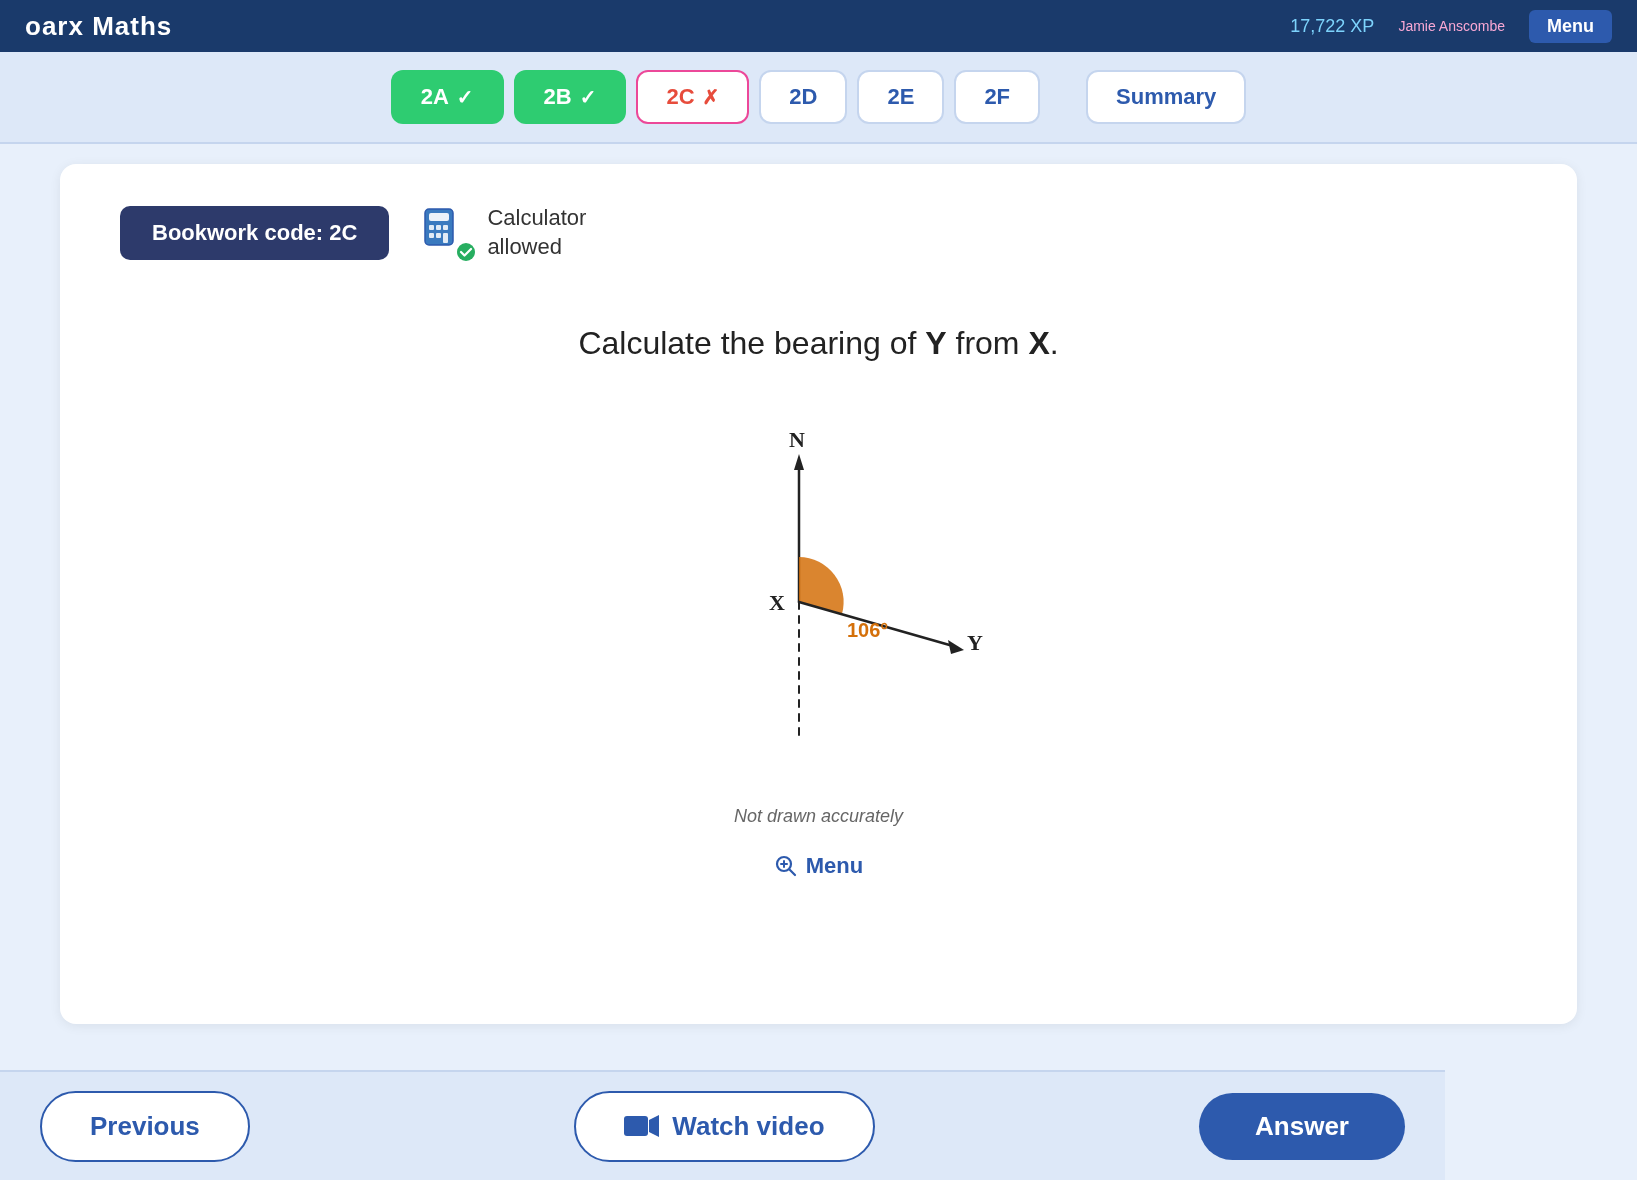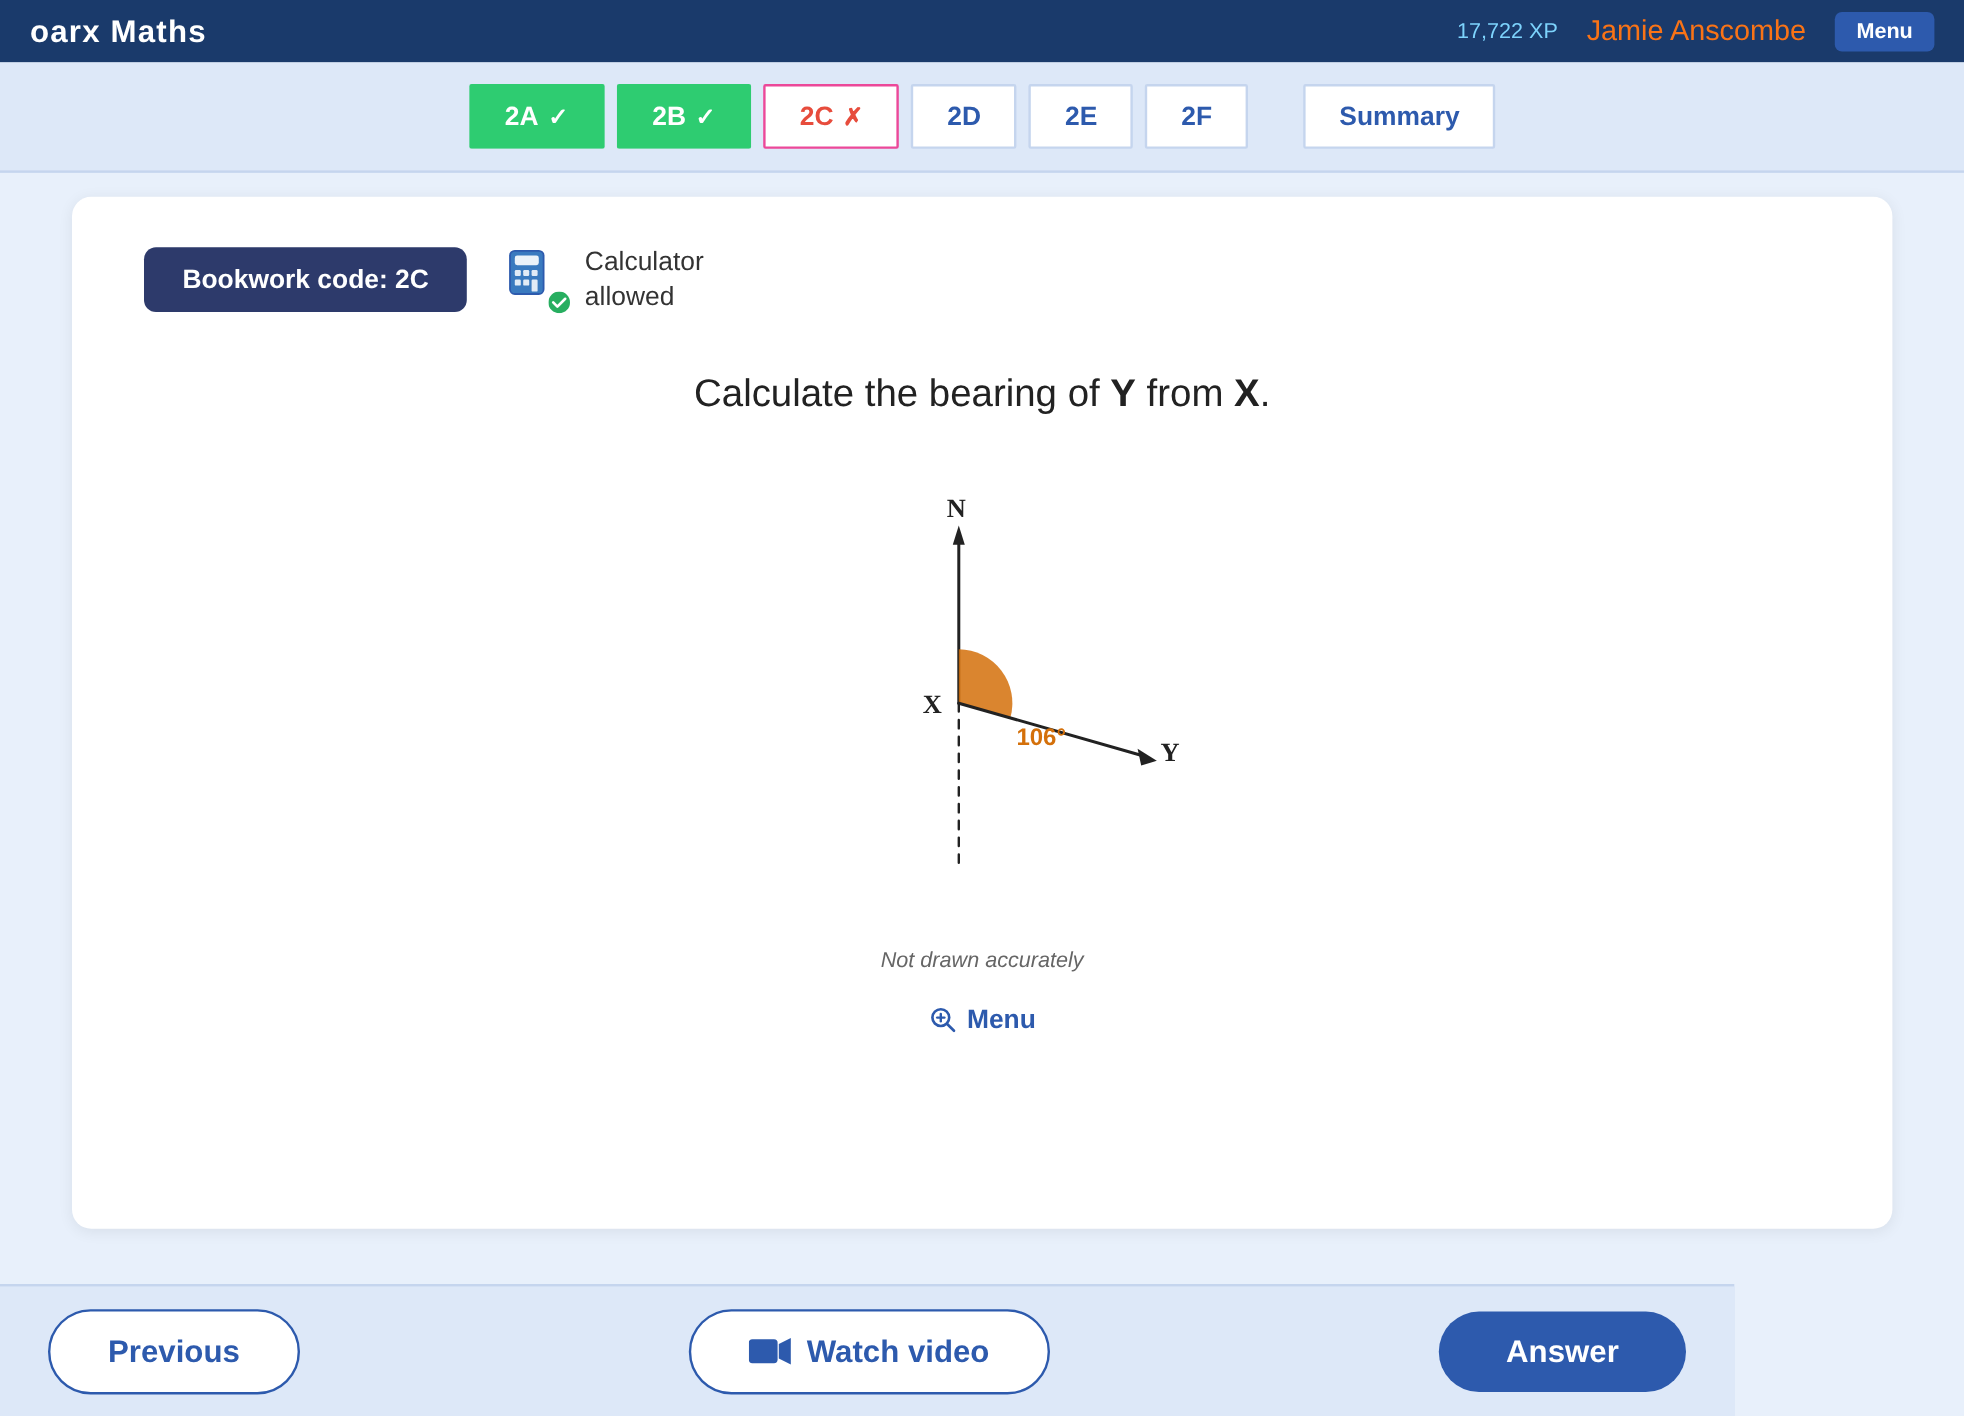--- a/index.html
+++ b/index.html
@@ -29,22 +29,22 @@
     .header-right {
       display: flex;
       align-items: center;
       gap: 24px;
     }
     .header-xp {
       color: #7dd3fc;
       font-size: 18px;
     }
     .header-user {
-      color: #f97316;
-      font-size: 24px;
+      color: #f9a8d4;
+      font-size: 14px;
     }
     .header-menu {
       color: white;
       font-size: 18px;
       font-weight: bold;
       background: #2d5aad;
       padding: 6px 18px;
       border-radius: 6px;
       cursor: pointer;
     }
@@ -57,21 +57,21 @@
       justify-content: center;
       gap: 10px;
       padding: 18px 0 18px 0;
       border-bottom: 2px solid #c5d5ee;
     }
     .tab {
       display: flex;
       align-items: center;
       gap: 8px;
       padding: 12px 28px;
-      border-radius: 2px;
+      border-radius: 12px;
       font-size: 22px;
       font-weight: 700;
       cursor: pointer;
       border: 2px solid transparent;
     }
     .tab-green {
       background: #2ecc71;
       color: white;
     }
     .tab-active-red {
@@ -102,21 +102,21 @@
       padding: 40px 60px 40px 60px;
       min-height: 860px;
       box-shadow: 0 2px 12px rgba(0,0,0,0.07);
     }
 
     
     .info-bar {
       display: flex;
       align-items: center;
       gap: 32px;
-      margin-bottom: 48px;
+      margin-bottom: 64px;
     }
     .bookwork-badge {
       background: #2d3a6b;
       color: white;
       font-size: 22px;
       font-weight: 600;
       padding: 14px 32px;
       border-radius: 10px;
     }
     .calculator-info {

